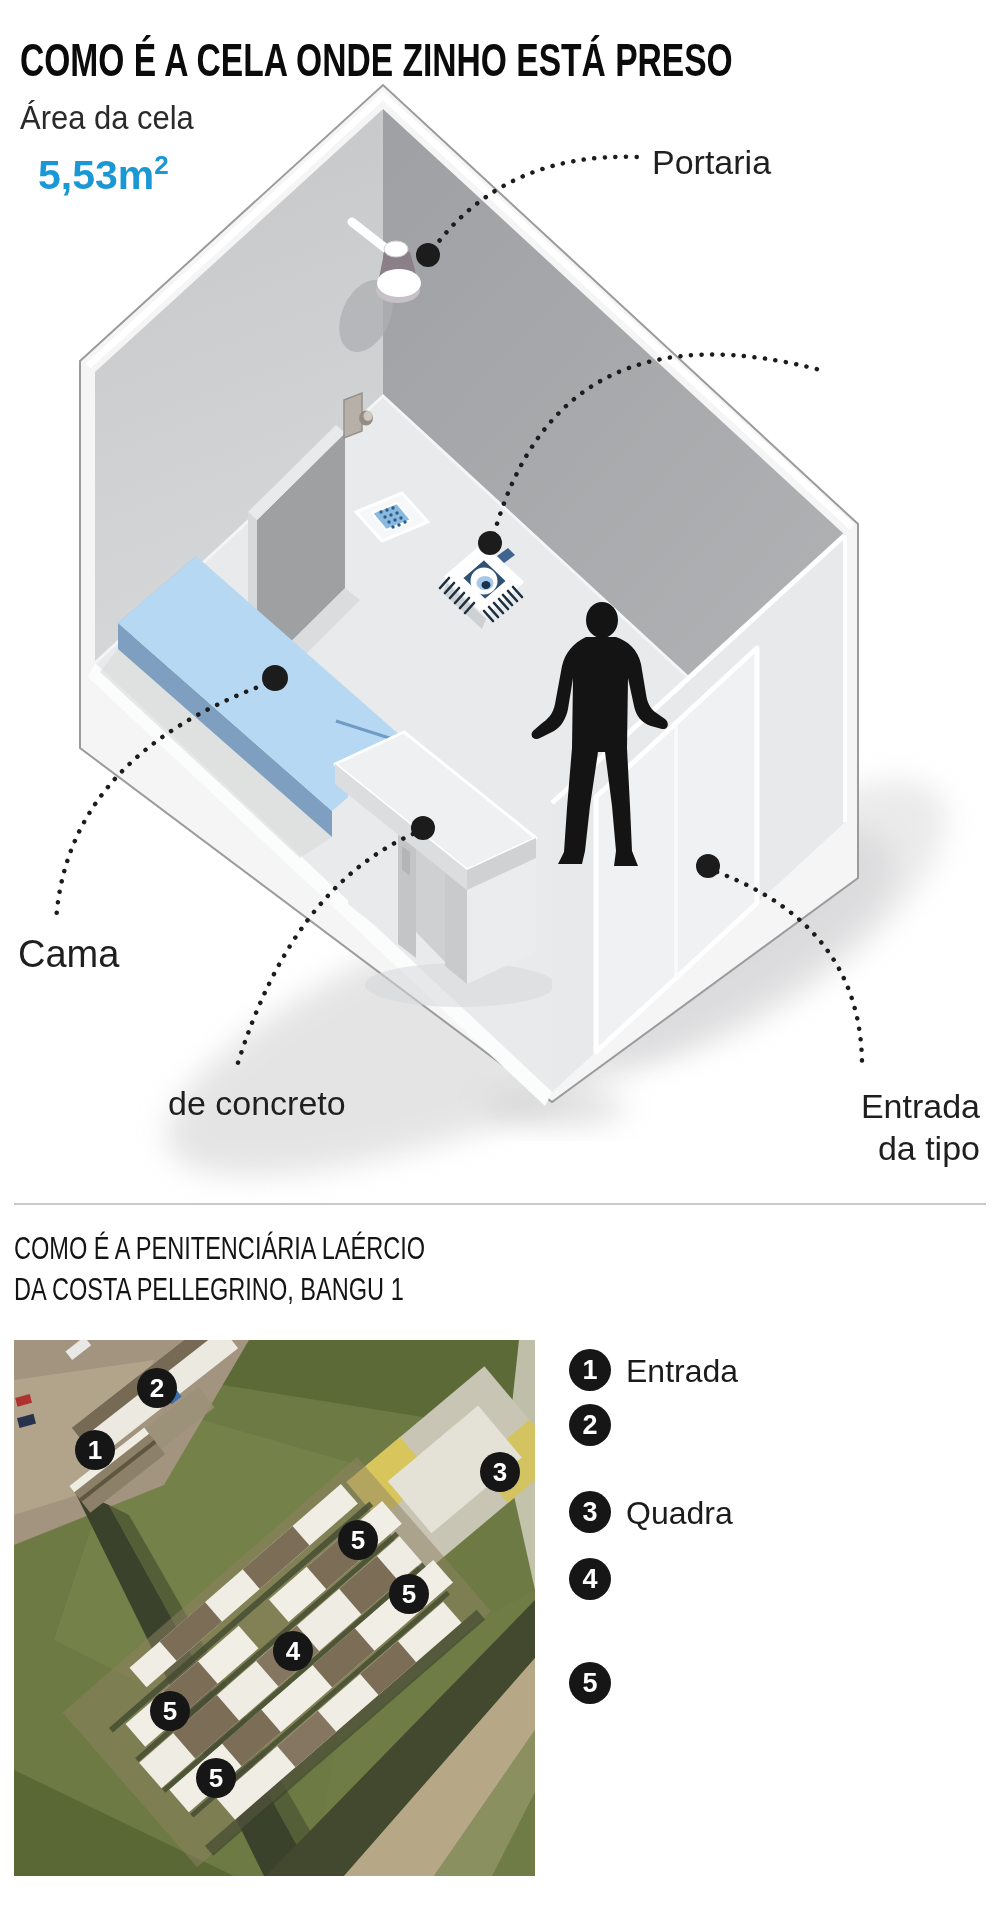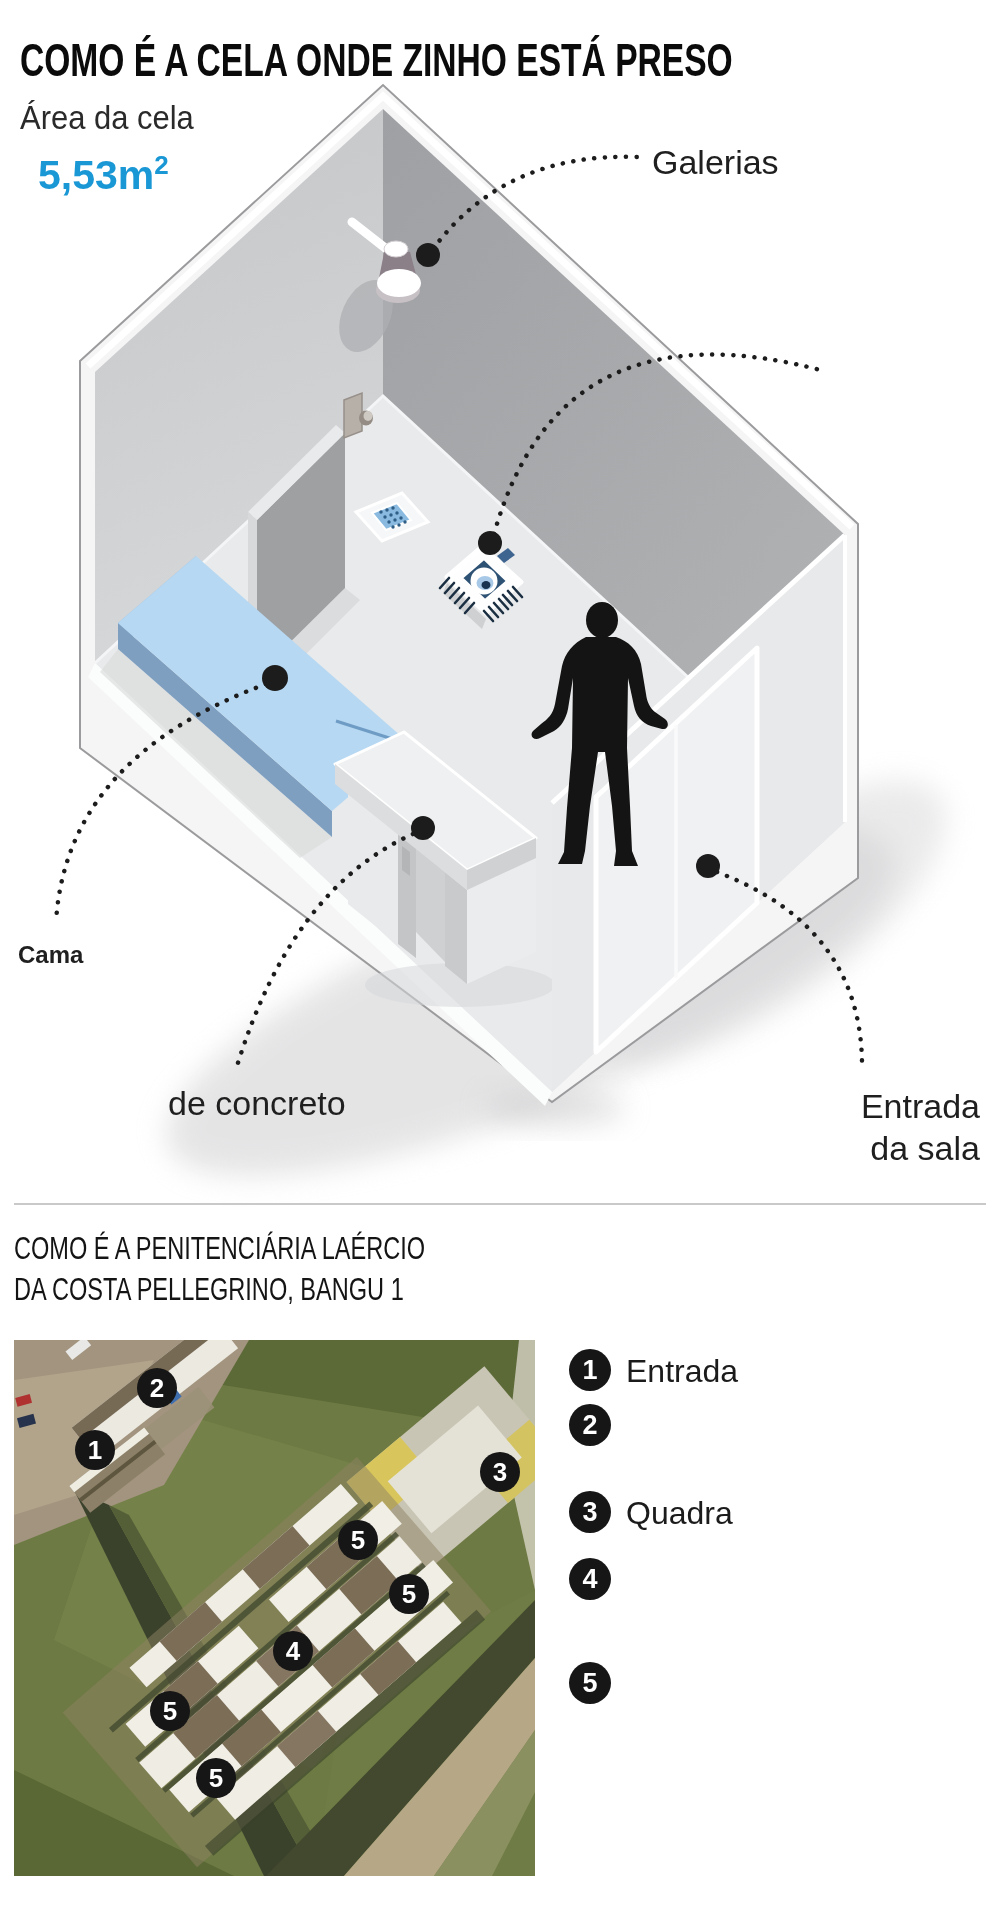--- a/index.html
+++ b/index.html
@@ -8,21 +8,21 @@
   .abs{position:absolute;}
   .nowrap{white-space:nowrap;}
   .main-title{left:20px;top:33px;font-size:46px;font-weight:800;color:#0b0b0b;
               transform:scaleX(.73);transform-origin:0 0;letter-spacing:0;}
   .area-label{left:20px;top:98px;font-size:34px;color:#2a2a2a;transform:scaleX(.91);transform-origin:0 0;}
   .area-value{left:18px;top:150px;font-size:41px;font-weight:bold;color:#1a97d5;margin-left:20px;}
   .area-value sup{font-size:26px;vertical-align:super;}
   .lbl{font-size:34px;color:#1f1f1f;line-height:43px;}
   .lbl-chuveiro{left:652px;top:141px;}
   .lbl-sanitario{left:834px;top:336px;line-height:48px;}
-  .lbl-cama{left:18px;top:933px;font-size:24px;font-weight:bold;}
+  .lbl-cama{left:18px;top:933px;font-size:38px;}
   .lbl-bancada{left:168px;top:1082px;}
   .lbl-entrada{right:20px;top:1085px;text-align:right;line-height:42px;}
   .divider{left:14px;top:1203px;width:972px;height:2px;background:#c9c9c9;}
   .sec2-title{font-size:31px;color:#141414;transform:scaleX(.76);transform-origin:0 0;}
   .sec2-l1{left:14px;top:1231px;}
   .sec2-l2{left:14px;top:1272px;}
   .satmap{left:14px;top:1340px;width:521px;height:536px;overflow:hidden;background:#6d7a43;}
   .marker{position:absolute;width:40px;height:40px;border-radius:50%;background:#161616;color:#fff;
           display:flex;align-items:center;justify-content:center;font-size:26px;font-weight:bold;
           transform:translate(-50%,-50%);}
@@ -187,28 +187,28 @@
       <circle cx="275" cy="678" r="13"></circle>
       <circle cx="423" cy="828" r="12"></circle>
       <circle cx="708" cy="866" r="12"></circle>
     </g>
   </svg>
 
   <div class="abs main-title nowrap">COMO É A CELA ONDE ZINHO ESTÁ PRESO</div>
   <div class="abs area-label nowrap">Área da cela</div>
   <div class="abs area-value nowrap"><span>5,53m</span><sup>2</sup></div>
 
-  <div class="abs lbl lbl-chuveiro nowrap">Galerias</div>
+  <div class="abs lbl lbl-chuveiro nowrap">Portaria</div>
   <div class="abs lbl lbl-cama nowrap">Cama</div>
   <div class="abs lbl lbl-bancada">
     <div class="nowrap">de concreto</div>
   </div>
   <div class="abs lbl lbl-entrada">
     <div class="nowrap">Entrada</div>
-    <div class="nowrap">da sala</div>
+    <div class="nowrap">da tipo</div>
   </div>
 
   <div class="abs divider"></div>
   <div class="abs sec2-title sec2-l1 nowrap">COMO É A PENITENCIÁRIA LAÉRCIO</div>
   <div class="abs sec2-title sec2-l2 nowrap">DA COSTA PELLEGRINO, BANGU 1</div>
 
   <div class="abs satmap">
     <svg width="521" height="536" viewBox="0 0 521 536">
       <rect width="521" height="536" fill="#6d7a43"></rect>
       <polygon points="150,0 521,0 521,95 190,42" fill="#5c6a38"></polygon>

